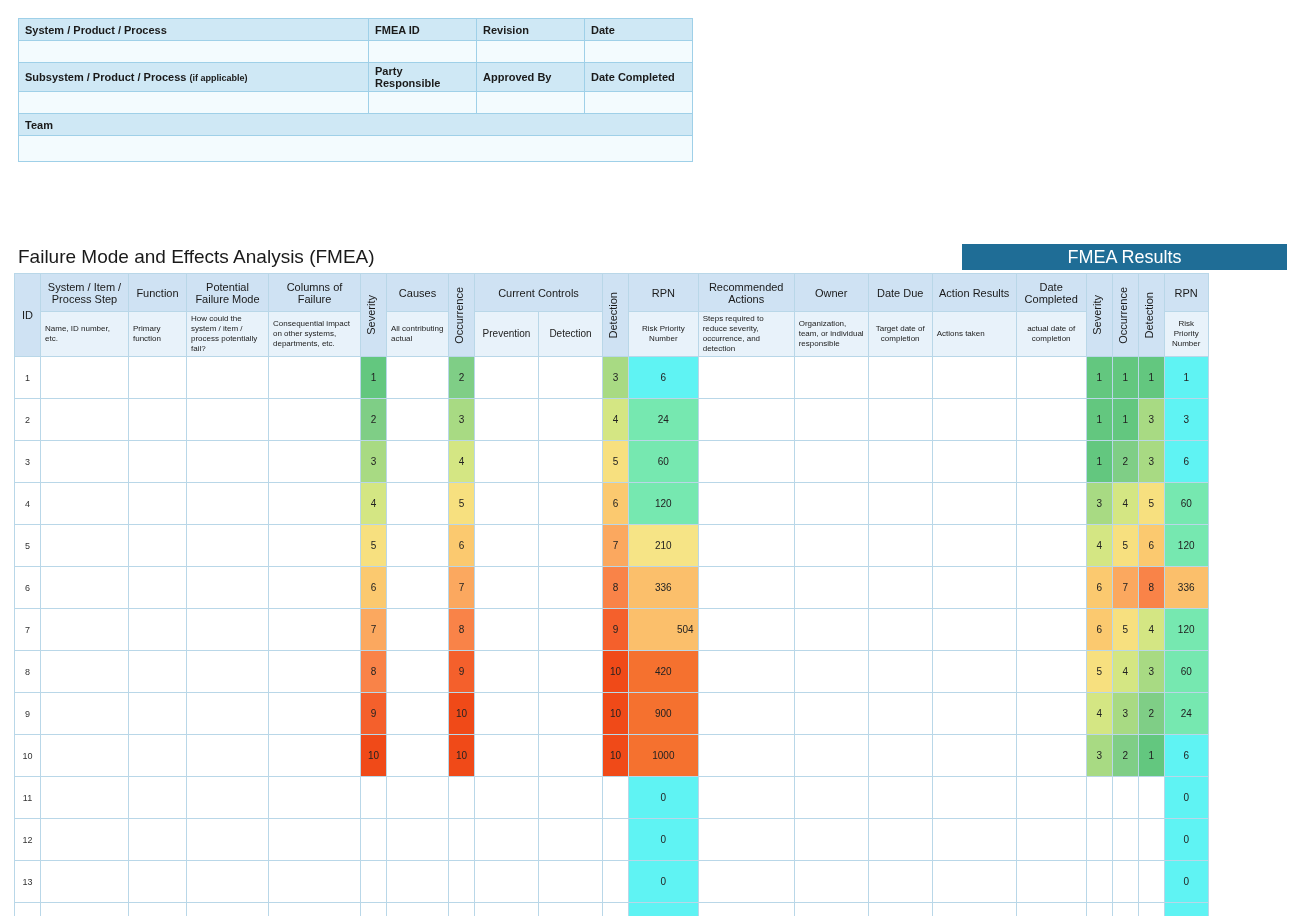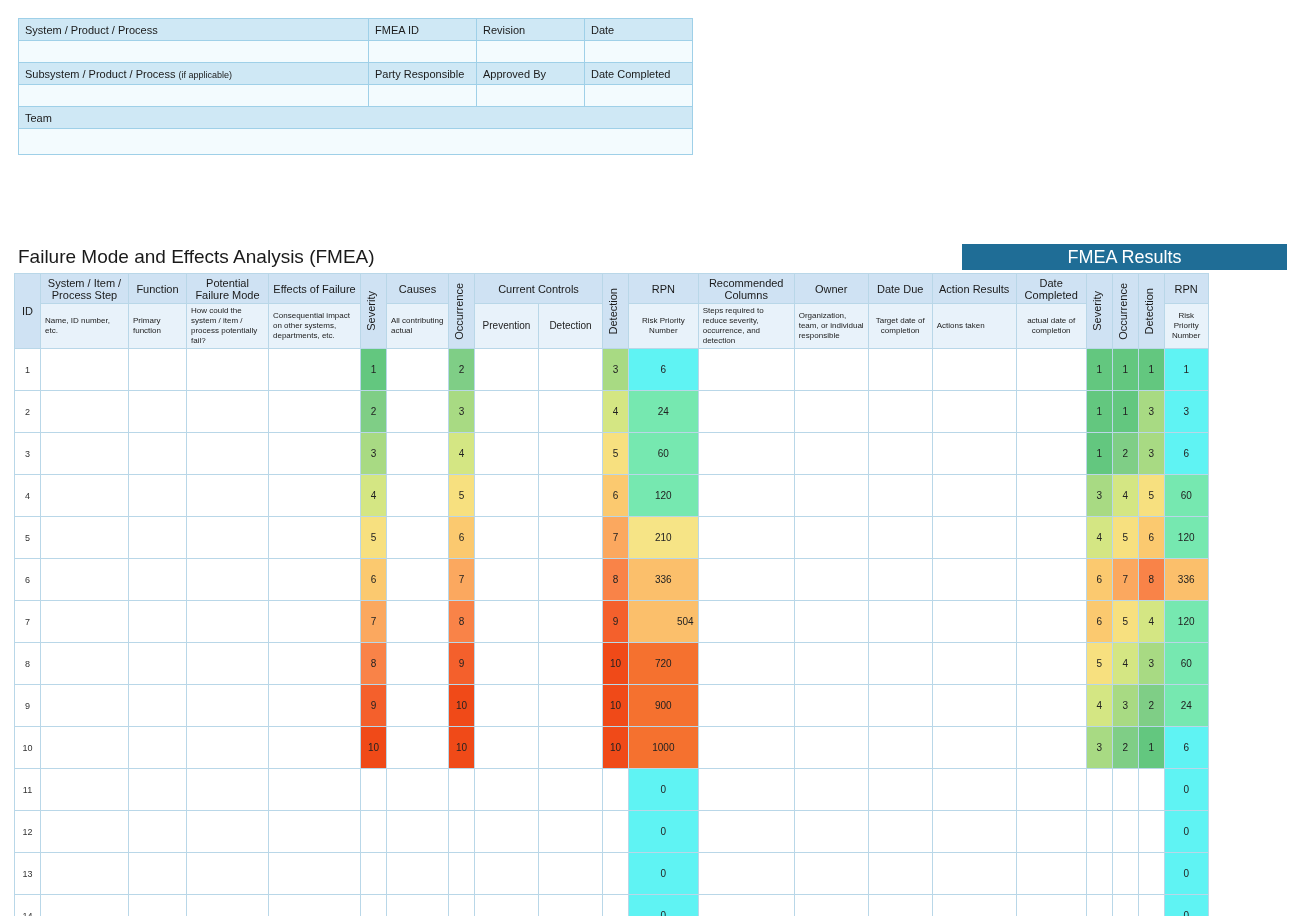--- a/index.html
+++ b/index.html
@@ -23,20 +23,21 @@
     letter-spacing: -0.2px;
     color: #111;
   }
 
   
   table.info {
     border-collapse: collapse;
     margin: 18px 0 0 18px;
     table-layout: fixed;
     font-size: 11px;
+    font-weight: bold;
   }
   table.info td {
     border: 1px solid #9fd0e8;
     height: 22px;
     padding: 2px 6px;
     vertical-align: middle;
   }
   td.hdr { background: #cfe8f5; }
   td.blank { background: #f3fbfe; }
   td.center { }
@@ -79,21 +80,21 @@
   table.fmea td, table.fmea th {
     border: 1px solid #b9d7e8;
     padding: 2px 4px;
     vertical-align: middle;
     font-weight: normal;
   }
   th.grp {
     background: #cfe2f3;
     text-align: center;
     font-size: 11px;
-    height: 30px;
+    height: 38px;
     color: #1a1a1a;
   }
   th.grp.res { background: #cfe2f3; }
   td.sub {
     background: #e8f2fa;
     font-size: 8px;
     line-height: 10px;
     height: 42px;
     vertical-align: middle;
     color: #222;
@@ -202,34 +203,34 @@
       <col style="width:26px">
       <col style="width:26px">
       <col style="width:44px">
     </colgroup>
     <thead>
       <tr>
         <th class="grp" rowspan="2">ID</th>
         <th class="grp">System / Item / Process Step</th>
         <th class="grp">Function</th>
         <th class="grp">Potential Failure Mode</th>
-        <th class="grp">Effects of Failure</th>
+        <th class="grp">Columns of Failure</th>
         <th class="vgrp" rowspan="2">
           <div class="vert">Severity</div>
         </th>
         <th class="grp">Causes</th>
         <th class="vgrp" rowspan="2">
           <div class="vert">Occurrence</div>
         </th>
         <th class="grp" colspan="2">Current Controls</th>
         <th class="vgrp" rowspan="2">
           <div class="vert">Detection</div>
         </th>
         <th class="grp">RPN</th>
-        <th class="grp">Recommended Columns</th>
+        <th class="grp">Recommended Actions</th>
         <th class="grp">Owner</th>
         <th class="grp">Date Due</th>
         <th class="grp res">Action Results</th>
         <th class="grp res">Date Completed</th>
         <th class="vgrp" rowspan="2">
           <div class="vert">Severity</div>
         </th>
         <th class="vgrp" rowspan="2">
           <div class="vert">Occurrence</div>
         </th>
@@ -424,21 +425,21 @@
           <td class="cell"></td>
           <td class="cell"></td>
           <td class="cell"></td>
           <td class="cell"></td>
           <td class="num" style="background: rgb(249, 131, 72);">8</td>
           <td class="cell"></td>
           <td class="num" style="background: rgb(244, 96, 44);">9</td>
           <td class="cell"></td>
           <td class="cell"></td>
           <td class="num" style="background: rgb(240, 74, 24);">10</td>
-          <td class="num" style="background: rgb(245, 113, 47);">720</td>
+          <td class="num" style="background: rgb(245, 113, 47);">420</td>
           <td class="cell"></td>
           <td class="cell"></td>
           <td class="cell"></td>
           <td class="cell"></td>
           <td class="cell"></td>
           <td class="num" style="background: rgb(247, 224, 127);">5</td>
           <td class="num" style="background: rgb(212, 230, 131);">4</td>
           <td class="num" style="background: rgb(168, 218, 131);">3</td>
           <td class="num" style="background: rgb(118, 232, 176);">60</td>
         </tr>

